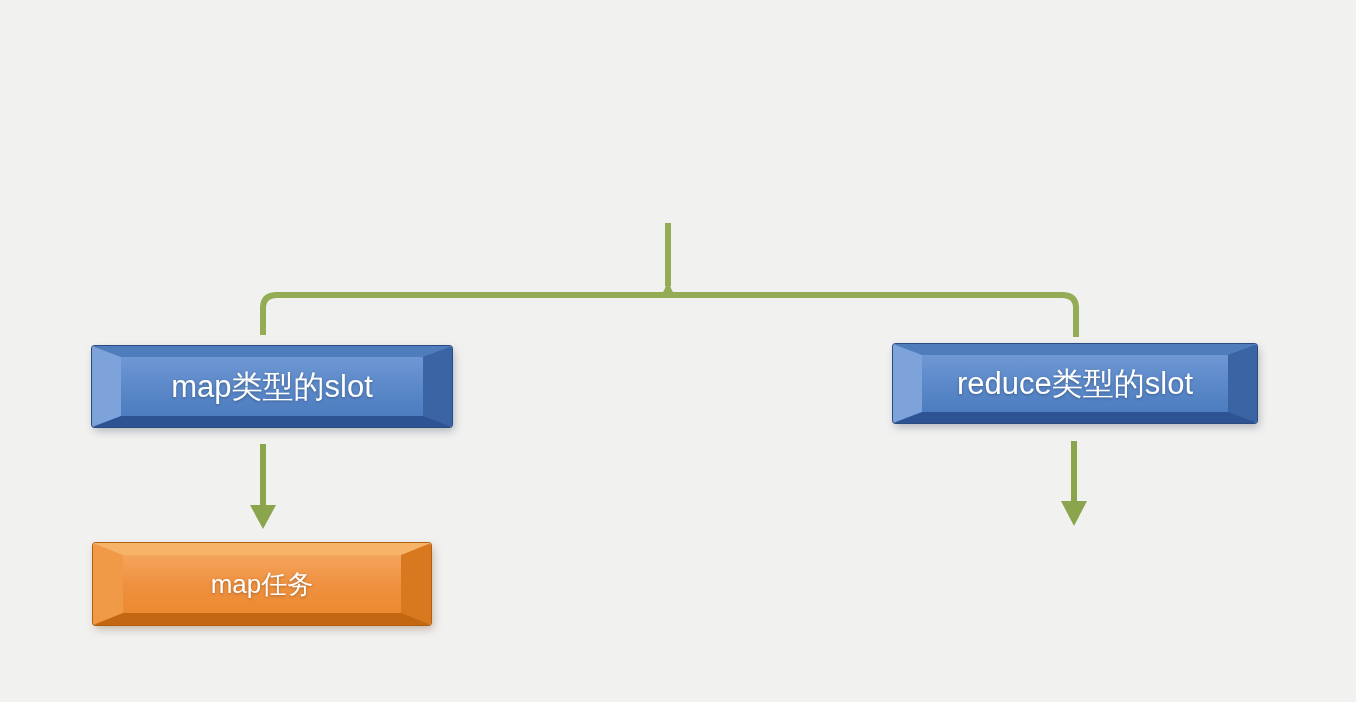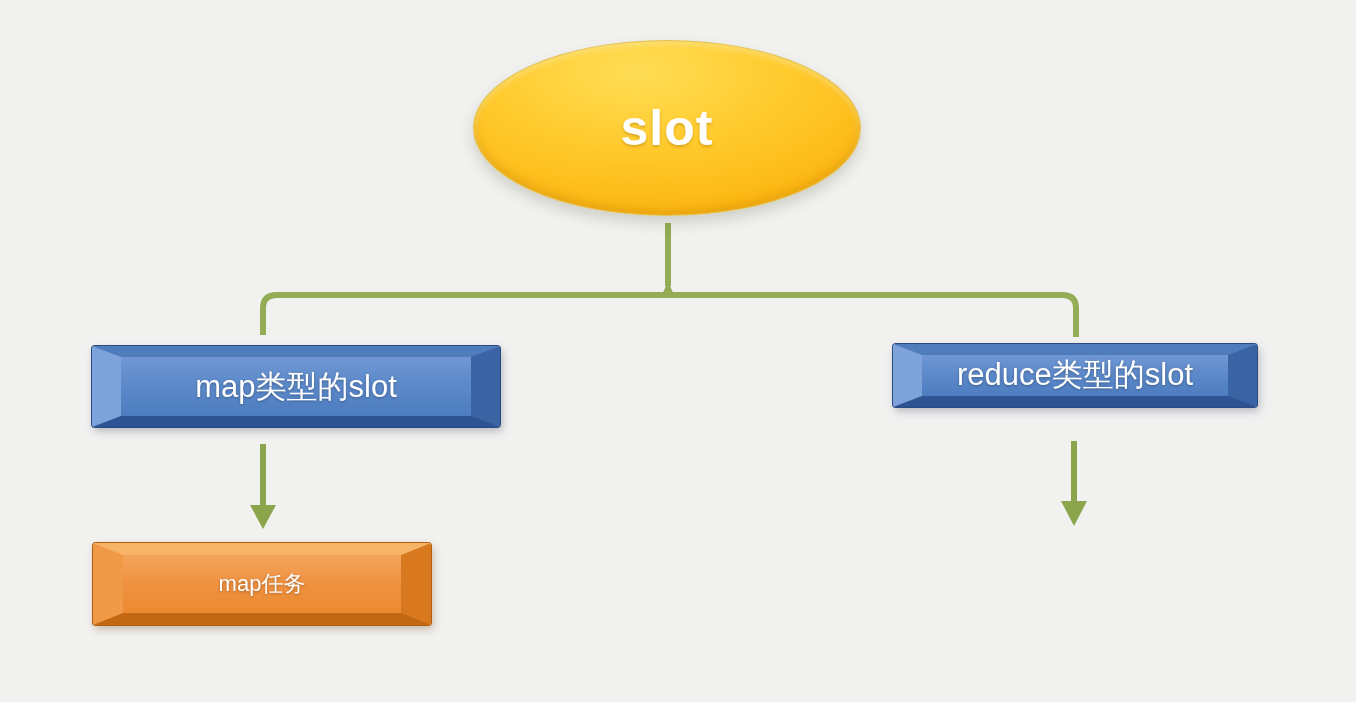--- a/index.html
+++ b/index.html
@@ -81,24 +81,24 @@
 
   .orange {
     border-width: 12px 30px 12px 30px;
     border-top-color:    #f7b468;
     border-left-color:   #f09a48;
     border-right-color:  #d8781f;
     border-bottom-color: #c26712;
     background: linear-gradient(180deg, #f4a45c 0%, #ef9140 50%, #ec8a30 100%);
     box-shadow: 0 0 0 1px #b35d0e, 2px 4px 8px rgba(110, 70, 20, 0.35);
   }
-  .orange .label { font-size: 22px; text-align: right; }
+  .orange .label { font-size: 26px; text-align: right; }
 
-  .node-map-slot    { left: 92px;  top: 346px; width: 408px; height: 81px; }
-  .node-reduce-slot { left: 893px; top: 344px; width: 364px; height: 63px; align-items: flex-end; }
+  .node-map-slot    { left: 92px;  top: 346px; width: 360px; height: 81px; }
+  .node-reduce-slot { left: 893px; top: 344px; width: 364px; height: 79px; }
   .node-map-task    { left: 93px;  top: 543px; width: 338px; height: 82px; }
   .node-reduce-task { left: 893px; top: 530px; width: 364px; height: 80px; }
 </style>
 </head>
 <body>
 
 <div class="canvas">
 
   <svg class="connector-layer" viewBox="0 0 1356 702" xmlns="http://www.w3.org/2000/svg">
 
@@ -108,23 +108,20 @@
 
     <path d="M263,335 L263,308 Q263,295 277,295 L1062,295 Q1076,295 1076,308 L1076,337" stroke="#93ac55" stroke-width="6" fill="none" stroke-linecap="butt"></path>
 
     <path d="M263,444 L263,510" stroke="#8aa54c" stroke-width="6" fill="none"></path>
     <path d="M250,505 L276,505 L263,529 Z" fill="#8aa54c" stroke="none"></path>
 
     <path d="M1074,441 L1074,506" stroke="#8aa54c" stroke-width="6" fill="none"></path>
     <path d="M1061,501 L1087,501 L1074,526 Z" fill="#8aa54c" stroke="none"></path>
   </svg>
 
-  <div class="root-ellipse">
-    <span class="root-label">slot</span>
-  </div>
 
   <div class="node blue node-map-slot">
     <span class="label">map类型的slot</span>
   </div>
   <div class="node blue node-reduce-slot">
     <span class="label">reduce类型的slot</span>
   </div>
 
   <div class="node orange node-map-task">
     <span class="label">map任务</span>

